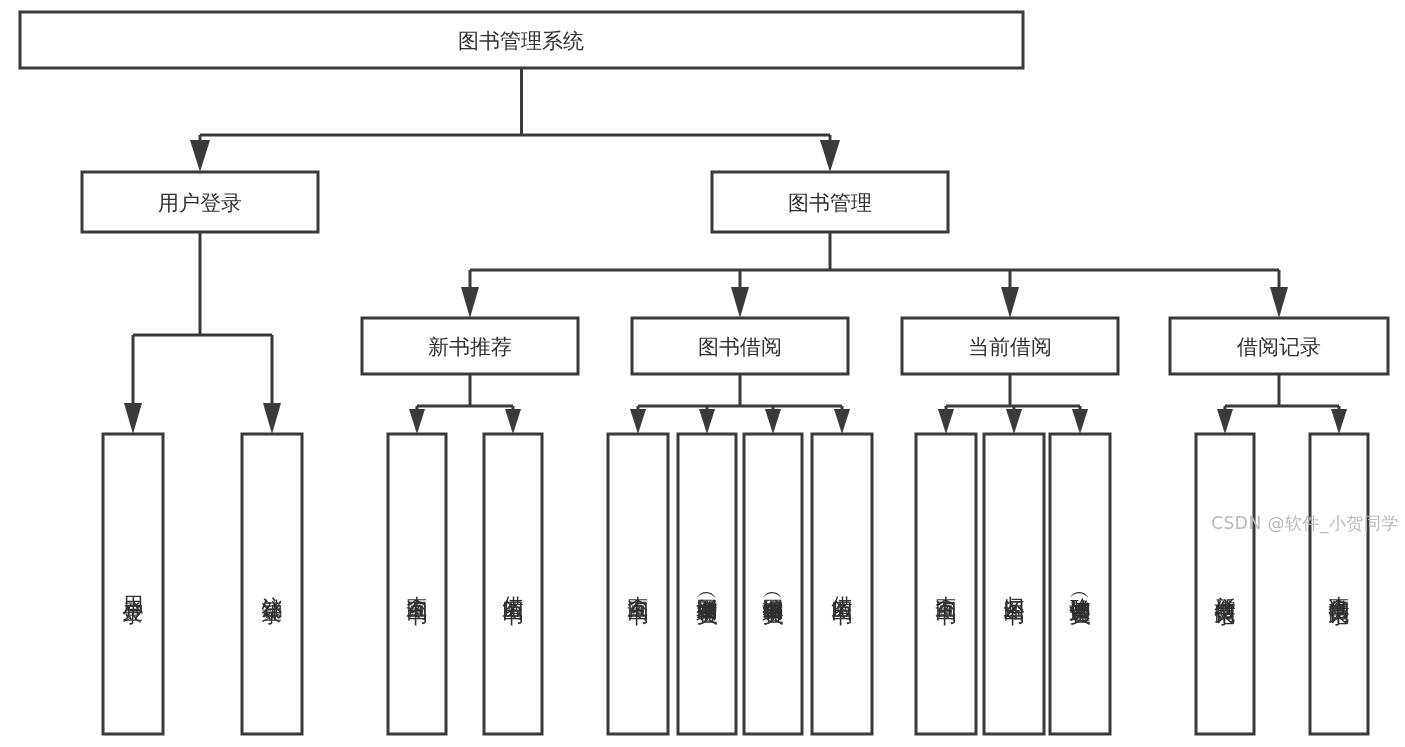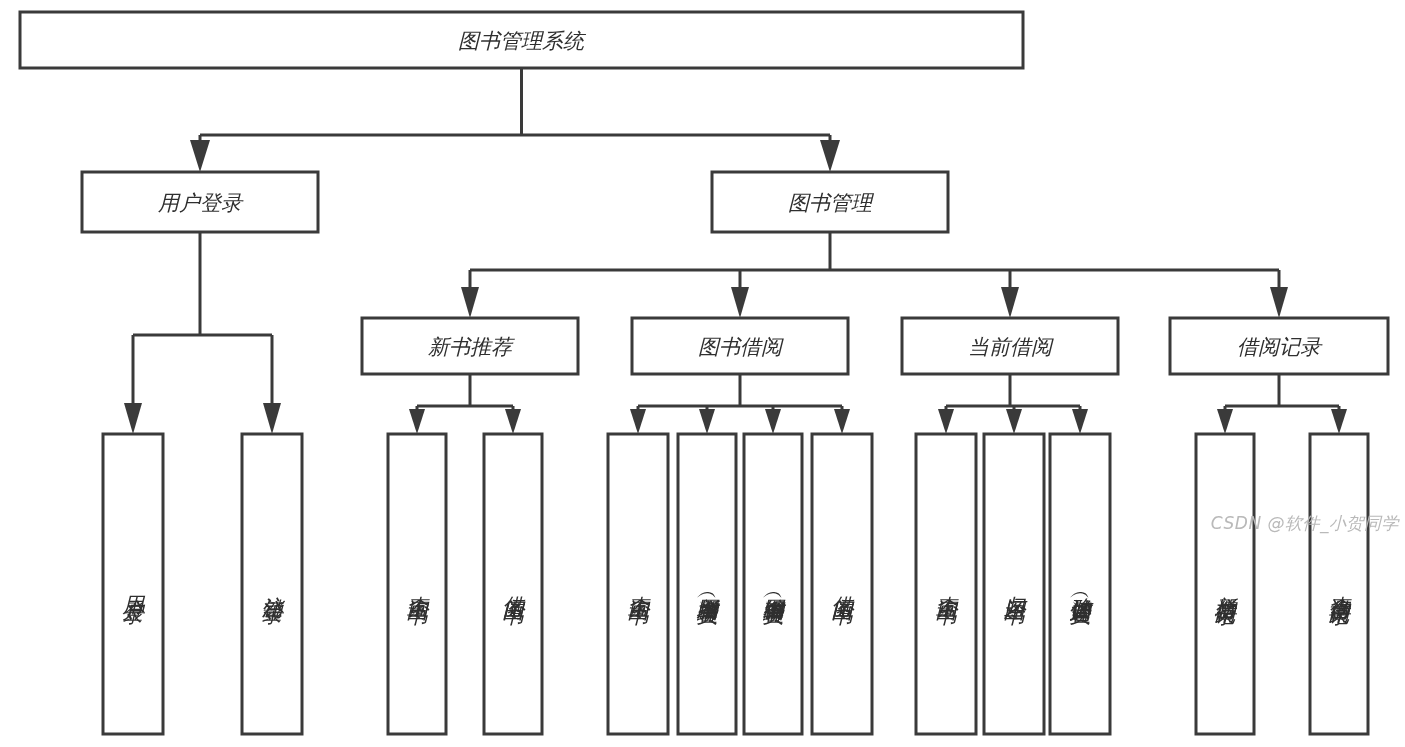--- a/index.html
+++ b/index.html
@@ -1,18 +1,18 @@
 <!DOCTYPE html>
 <html><head>
 <meta charset="utf-8">
 <style>
   html,body{margin:0;padding:0;background:#ffffff;}
   body{width:1405px;height:747px;overflow:hidden;
        font-family:"DejaVu Sans","Liberation Sans",sans-serif;}
-  #stage{position:relative;width:1405px;height:539px;background:#fff;font-style:italic;}
+  #stage{position:relative;width:1405px;height:539px;background:#fff;}
   svg#diagram{position:absolute;left:0;top:0;width:1405px;height:747px;display:block;}
   .node-box{fill:#ffffff;stroke:#3a3a3a;stroke-width:3;}
   .connector{stroke:#3a3a3a;stroke-width:3;fill:none;stroke-linecap:butt;}
   .arrowhead{fill:#3a3a3a;stroke:none;}
   .node-label{fill:#2f2f2f;font-size:21px;font-family:"DejaVu Sans","Liberation Sans",sans-serif;
               text-anchor:middle;dominant-baseline:central;}
   .leaf-label{fill:#2f2f2f;font-size:21px;font-family:"DejaVu Sans","Liberation Sans",sans-serif;}
   .vlabel{writing-mode:vertical-rl;text-orientation:upright;letter-spacing:2px;}
   .watermark{position:absolute;right:6px;bottom:4px;color:#b9b9b9;font-size:17px;
              font-family:"DejaVu Sans","Liberation Sans",sans-serif;white-space:nowrap;

